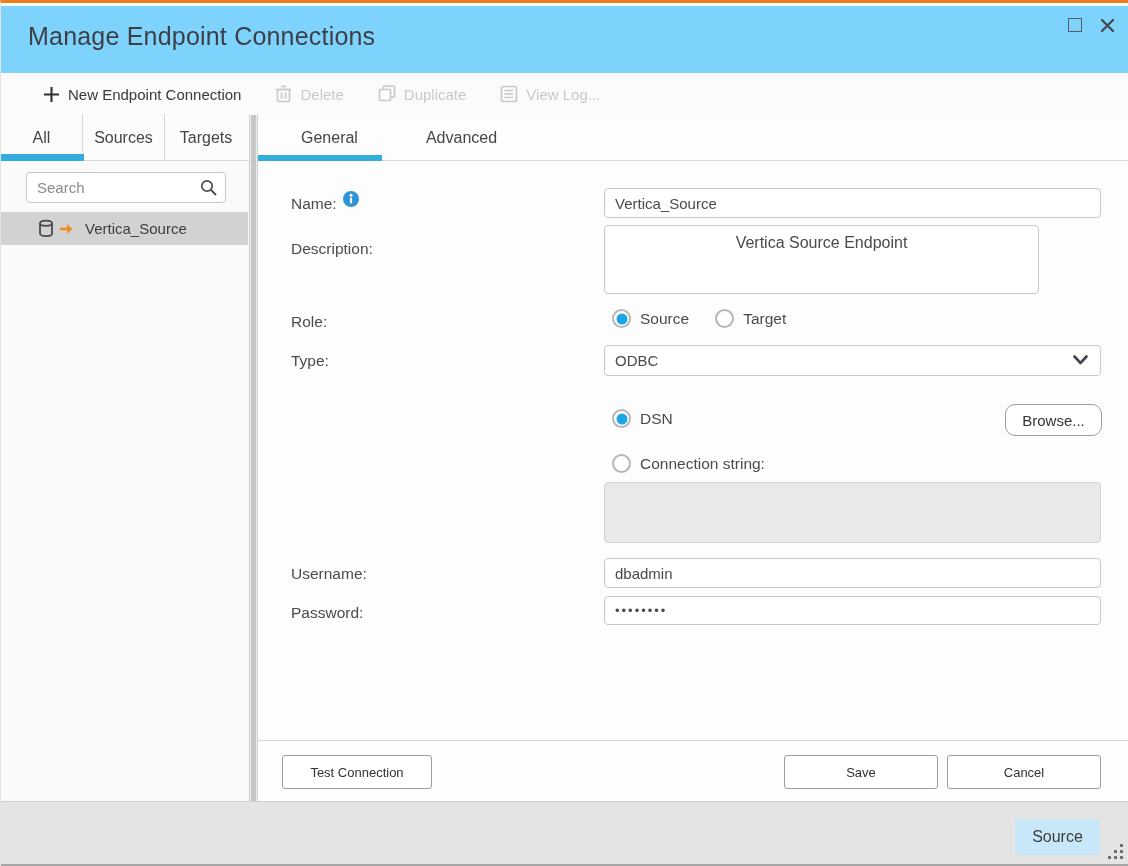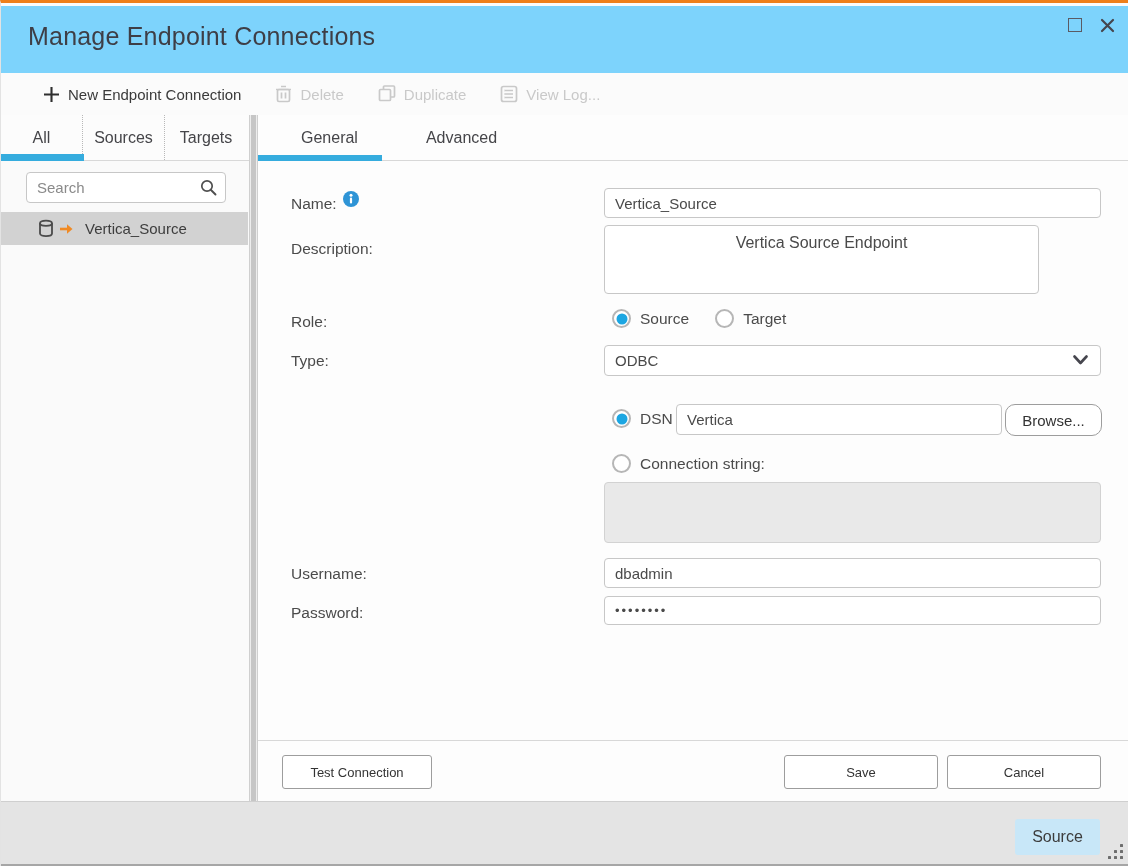--- a/index.html
+++ b/index.html
@@ -225,21 +225,20 @@
           <svg width="15" height="11" viewBox="0 0 15 11">
               <path d="M1.5 1.5 L7.5 8 L13.5 1.5" fill="none" stroke="#46464e" stroke-width="2.6" stroke-linecap="round" stroke-linejoin="round"></path>
             </svg>
         </span>
       </div>
 
       <div class="radio-row" style="left:354px; top:294px;">
         <span class="radio selected"></span>
         <span class="radio-label">DSN</span>
       </div>
-      <input class="dsn-input" type="text" value="Vertica" style="">
       <button class="browse-btn">Browse...</button>
 
       <div class="radio-row" style="left:354px; top:339px;">
         <span class="radio"></span>
         <span class="radio-label">Connection string:</span>
       </div>
       <textarea class="disabled-area" disabled="" style=""></textarea>
 
       <div class="form-label" style="top:450px;">Username:</div>
       <input class="text-input" style="top: 443px;" type="text" value="dbadmin">

